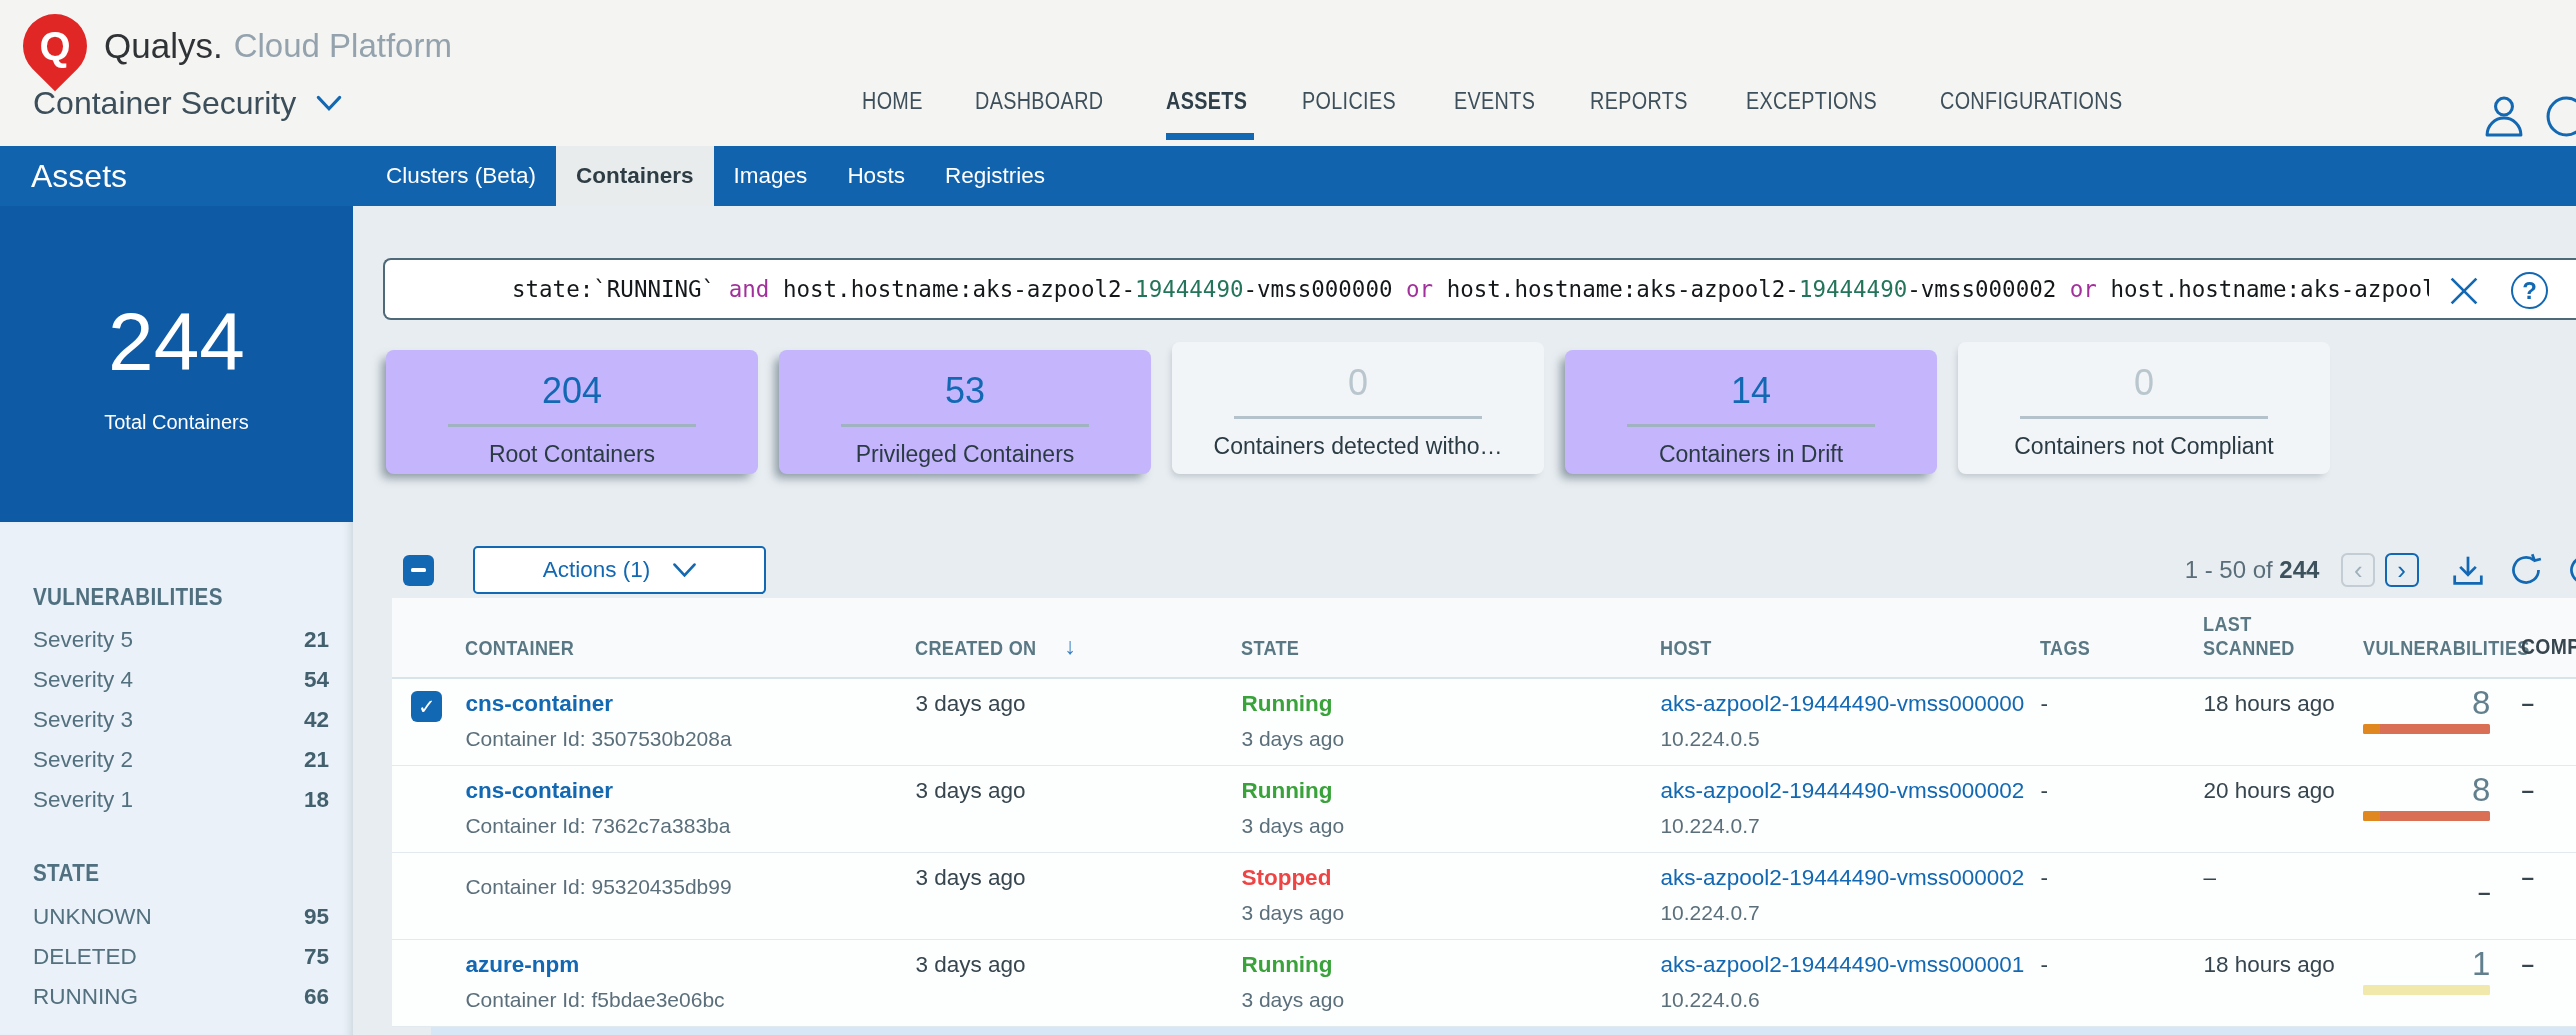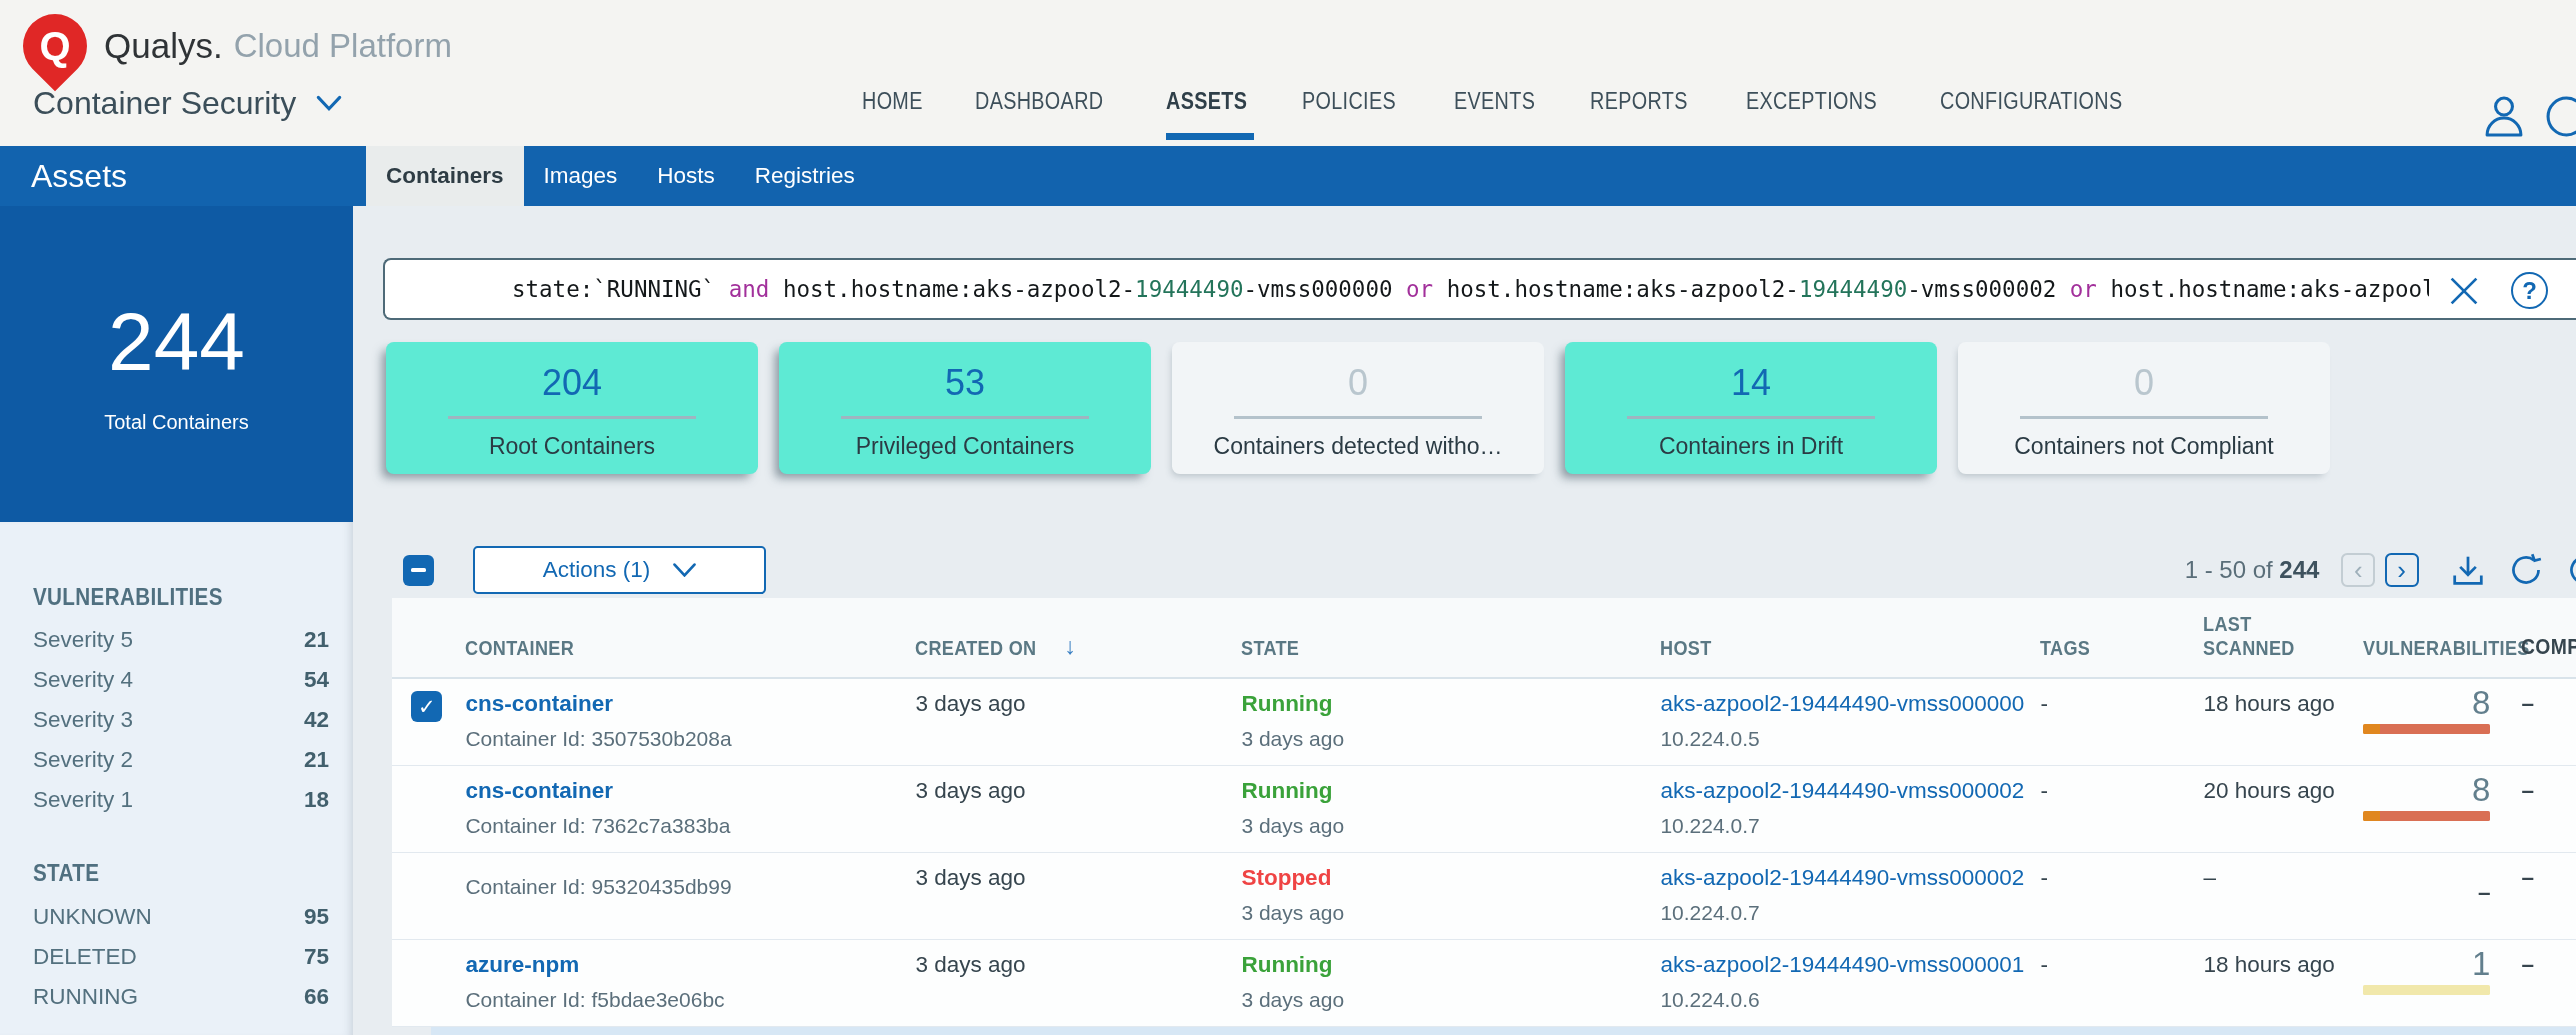--- a/index.html
+++ b/index.html
@@ -49,21 +49,21 @@
   .query { font-family:"DejaVu Sans Mono","Liberation Mono",monospace; font-size:22.5px; white-space:pre; overflow:hidden; color:#14181a; }
   .query .q { color:#14181a; }
   .query .op { color:#a2309b; }
   .query .num { color:#23745a; }
   .clear-icon { position:absolute; right:95px; top:14px; cursor:pointer; }
   .help-icon { position:absolute; right:28px; top:12.4px; width:37px; height:37px; border:2.3px solid #1268b3; border-radius:50%; color:#1268b3; font-size:24px; font-weight:700; display:flex; align-items:center; justify-content:center; cursor:pointer; }
 
   
   .cards { display:flex; gap:21px; margin:22px 0 0 33px; height:132px; }
   .card { width:372px; border-radius:7.8px; display:flex; flex-direction:column; align-items:center; padding-top:20px; }
-  .card.active { background:#5eead4; box-shadow:-6.2px 6.2px 9.3px -2.3px rgba(62,84,97,.55); }
+  .card.active { background:#c4b5fd; box-shadow:-6.2px 6.2px 9.3px -2.3px rgba(62,84,97,.55);margin-top:8px; }
   .card.zero { background:#f2f5f7; box-shadow:-3.1px 4.7px 7.8px -3.1px rgba(62,84,97,.28); }
   .card-value { font-size:36px; font-weight:500; color:#1268b3; }
   .card.zero .card-value { color:#b9c6ce; }
   .card-divider { width:248px; height:2.3px; background:#9fb4c0; margin:12.4px 0 14px; }
   .card.zero .card-divider { background:#b4c2cb; }
   .card-label { font-size:23px; color:#2b3b44; max-width:341px; white-space:nowrap; overflow:hidden; }
 
   
   .toolbar { display:flex; align-items:center; margin:68px 0 0 50px; height:56px; }
   .select-all { width:31px; height:31px; background:#1268b3; border-radius:6.2px; display:flex; align-items:center; justify-content:center; cursor:pointer; }
@@ -142,20 +142,23 @@
     <svg class="edge-clip" width="43" height="43" viewBox="0 0 56 56">
         <circle cx="28" cy="28" r="24" fill="none" stroke="#1268b3" stroke-width="4"></circle>
       </svg>
   </div>
 </div>
 
 <div class="blue-bar">
   <div class="assets-title">Assets</div>
   <ul class="tabs">
 
+      <li>
+        <span>Clusters (Beta)</span>
+      </li>
 
       <li class="active">
         <span>Containers</span>
       </li>
 
       <li>
         <span>Images</span>
       </li>
 
       <li>

